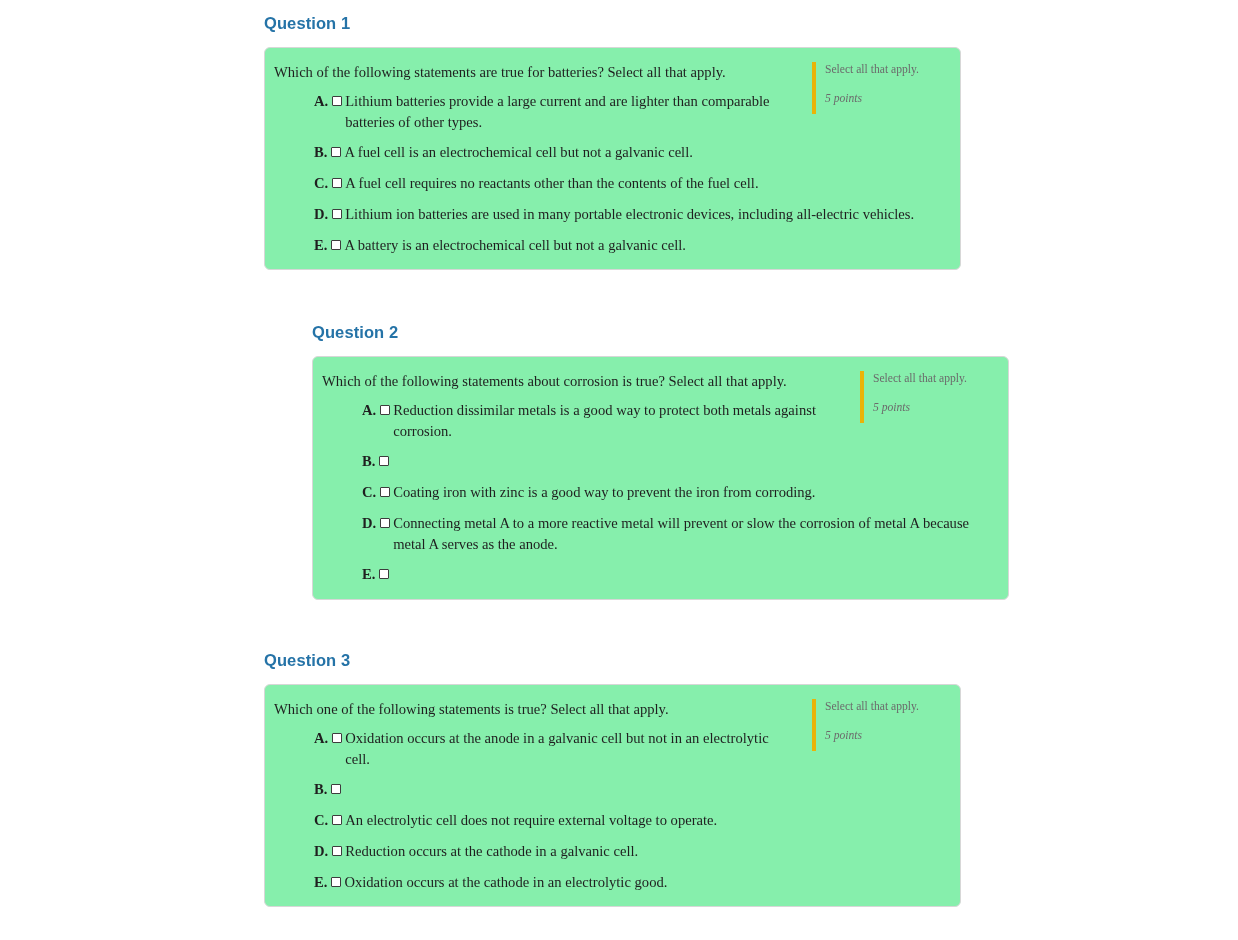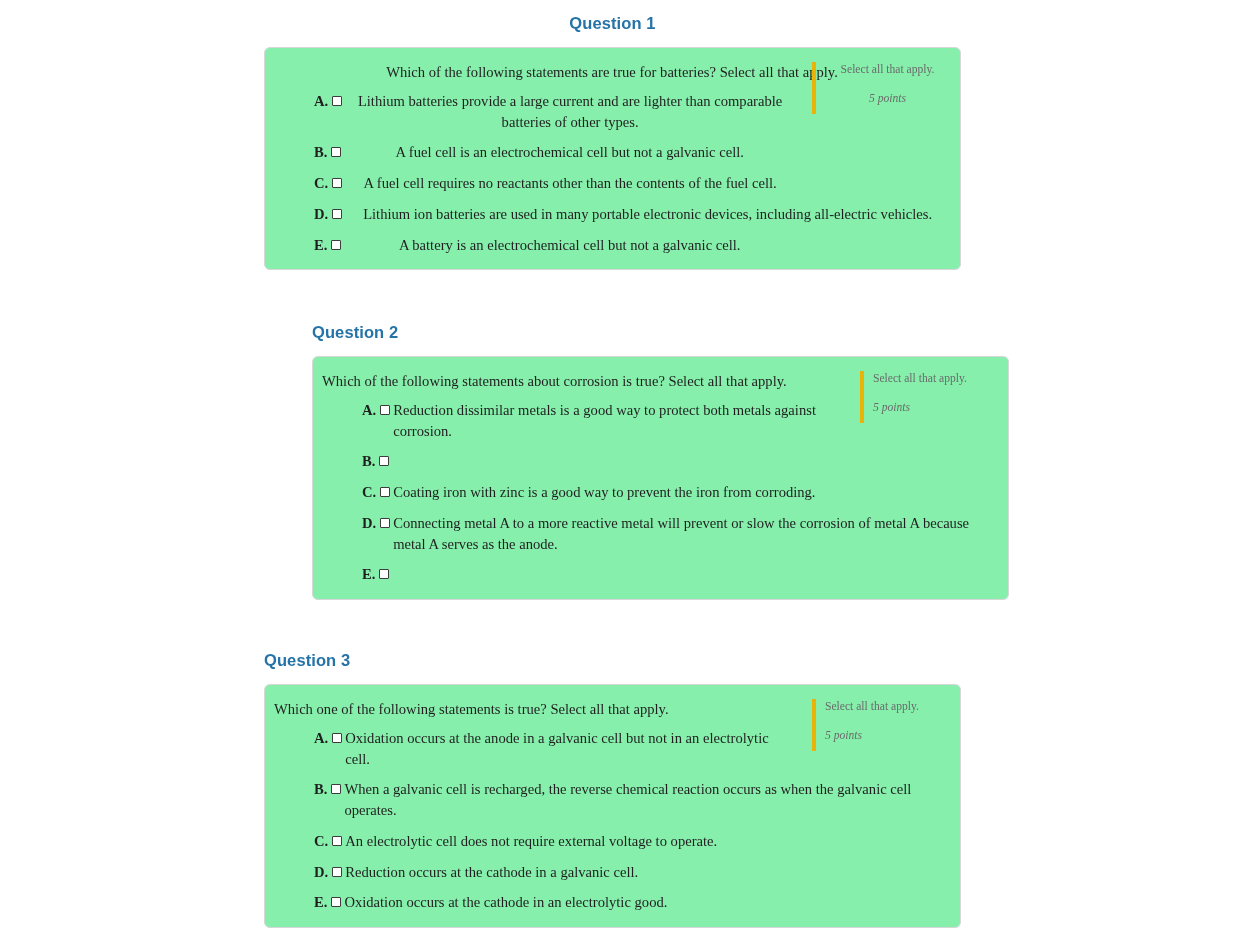--- a/index.html
+++ b/index.html
@@ -17,21 +17,21 @@
   .page {
     position: relative;
     width: 1238px;
     height: 940px;
   }
   .qblock {
     position: absolute;
     left: 264px;
     width: 697px;
   }
-  #qblock-0 { top: 14px; text-align: center; }
+  #qblock-0 { top: 14px; }
   #qblock-1 { top: 323px; padding-left: 48px; }
   #qblock-2 { top: 651px; }
 
   .q-heading {
     font-family: "Liberation Sans", sans-serif;
     font-size: 16.5px;
     font-weight: 700;
     color: #2573a7;
     letter-spacing: 0.1px;
     margin: 0 0 13px 0;
@@ -219,21 +219,20 @@
           <p class="prompt">Which one of the following statements is true? Select all that apply.</p>
           <ul class="options">
             <li class="option" style="padding-right: 155px;">
               <span class="opt-letter">A.</span>
               <span class="opt-check"></span>
               <span class="opt-text">Oxidation occurs at the anode in a galvanic cell but not in an electrolytic cell.</span>
             </li>
             <li class="option wide">
               <span class="opt-letter">B.</span>
               <span class="opt-check"></span>
-              <span class="opt-text">When a galvanic cell is recharged, the reverse chemical reaction occurs as when the galvanic cell operates.</span>
             </li>
             <li class="option" style="padding-right: 155px;">
               <span class="opt-letter">C.</span>
               <span class="opt-check"></span>
               <span class="opt-text">An electrolytic cell does not require external voltage to operate.</span>
             </li>
             <li class="option" style="padding-right: 155px;">
               <span class="opt-letter">D.</span>
               <span class="opt-check"></span>
               <span class="opt-text">Reduction occurs at the cathode in a galvanic cell.</span>

